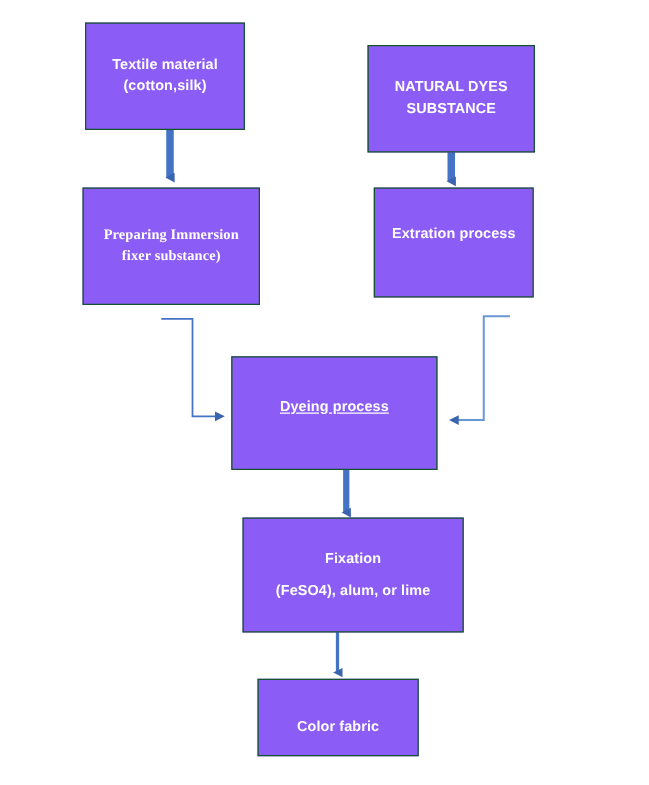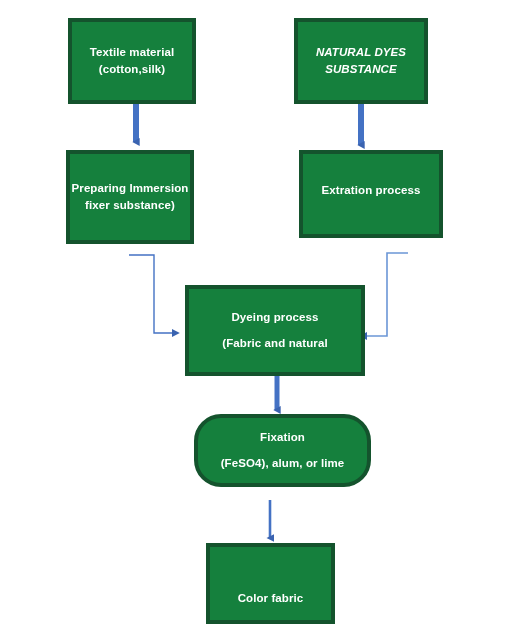--- a/index.html
+++ b/index.html
@@ -13,22 +13,22 @@
   #canvas {
     position: relative;
     width: 519px;
     height: 628px;
     background: #ffffff;
     overflow: hidden;
   }
   .node {
     position: absolute;
     box-sizing: border-box;
-    background: #15803d;
-    border: 4px solid #14532d;
+    background: #8b5cf6;
+    border: 1px solid #14532d;
     color: #ffffff;
     font-weight: bold;
     font-size: 11.5px;
     line-height: 1.45;
     text-align: center;
     display: flex;
     flex-direction: column;
     align-items: center;
     justify-content: center;
     letter-spacing: 0.1px;
@@ -93,43 +93,42 @@
     <g>
       <line x1="270" y1="500" x2="270" y2="538" stroke="#4472C4" stroke-width="2.6" marker-end="url(#arrowThinDown)"></line>
     </g>
   </svg>
 
   <div class="node" style="left:68px; top:18px; width:128px; height:86px;">
     <span class="ln">Textile material</span>
     <span class="ln">(cotton,silk)</span>
   </div>
 
-  <div class="node" style="left:294px; top:18px; width:134px; height:86px;font-style:italic;">
+  <div class="node" style="left:294px; top:36px; width:134px; height:86px;">
     <span class="ln">NATURAL DYES</span>
     <span class="ln">SUBSTANCE</span>
   </div>
 
-  <div class="node" style="left:66px; top:150px; width:128px; height:94px;">
+  <div class="node" style="left:66px; top:150px; width:142px; height:94px;font-family:Liberation Serif, serif;">
     <span class="ln">Preparing Immersion</span>
     <span class="ln">fixer substance)</span>
   </div>
 
-  <div class="node" style="left:299px; top:150px; width:144px; height:88px; justify-content:flex-start; padding-top:28px;">
+  <div class="node" style="left:299px; top:150px; width:128px; height:88px; justify-content:flex-start; padding-top:28px;">
     <span class="ln">Extration process</span>
   </div>
 
-  <div class="node" style="left:185px; top:285px; width:180px; height:91px;">
+  <div class="node" style="left:185px; top:285px; width:165px; height:91px;text-decoration:underline;">
     <span class="ln">Dyeing process</span>
     <span class="gap"></span>
-    <span class="ln">(Fabric and natural</span>
   </div>
 
-  <div class="node" style="left:194px; top:414px; width:177px; height:73px;border-radius:27px;">
+  <div class="node" style="left:194px; top:414px; width:177px; height:92px;">
     <span class="ln">Fixation</span>
     <span class="gap"></span>
     <span class="ln">(FeSO4), alum, or lime</span>
   </div>
 
-  <div class="node" style="left:206px; top:543px; width:129px; height:81px; justify-content:center; padding-top:30px;">
+  <div class="node" style="left:206px; top:543px; width:129px; height:62px; justify-content:flex-start; padding-top:30px;">
     <span class="ln">Color fabric</span>
   </div>
 
 </div>
 
 </body></html>

